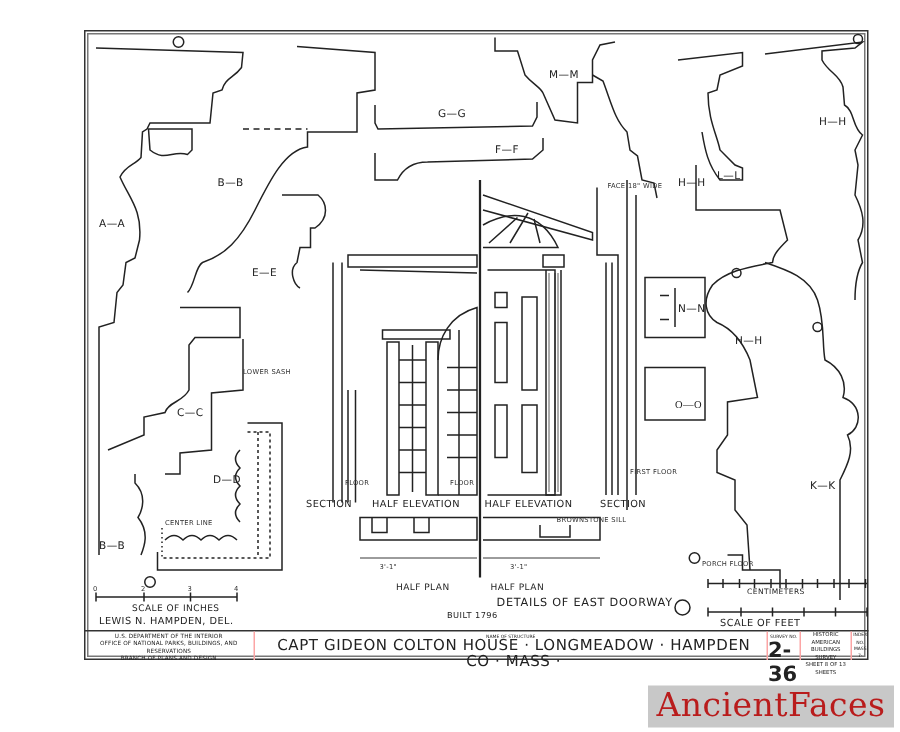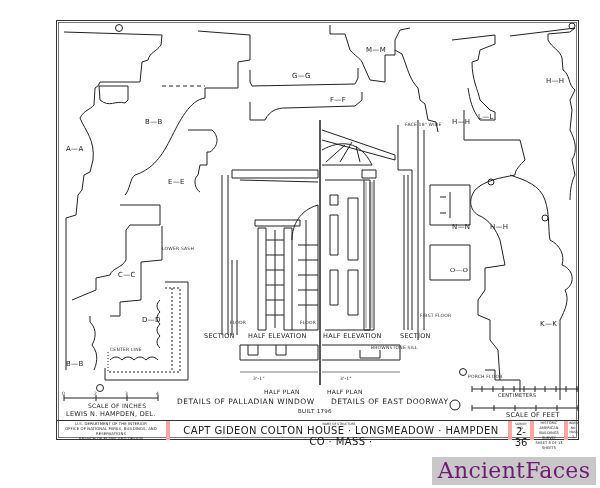--- a/index.html
+++ b/index.html
@@ -4,35 +4,35 @@
 <style>
   html,body{margin:0;padding:0;background:#fff;}
   body{width:600px;height:488px;position:relative;overflow:hidden;font-family:"DejaVu Sans",sans-serif;color:#222;}
   #sheet{position:absolute;left:0;top:0;width:600px;height:488px;}
   .frame{position:absolute;left:56px;top:20px;width:523px;height:420px;border:1.5px solid #333;box-sizing:border-box;}
   .frame-inner{position:absolute;left:58px;top:22px;width:519px;height:416px;border:0.5px solid #777;box-sizing:border-box;}
   .lbl{position:absolute;font-size:7px;letter-spacing:0.3px;white-space:nowrap;color:#222;}
   .lbl-sm{position:absolute;font-size:4.5px;letter-spacing:0.2px;white-space:nowrap;color:#333;}
   .lbl-md{position:absolute;font-size:7.5px;letter-spacing:0.5px;white-space:nowrap;color:#222;}
   .title-band{position:absolute;left:56px;top:420px;width:523px;height:20px;border-top:1.5px solid #333;box-sizing:border-box;}
-  .tb-cell{position:absolute;top:0;height:19px;border-right:4px solid #fca5a5;box-sizing:border-box;}
+  .tb-cell{position:absolute;top:0;height:19px;border-right:1px solid #fca5a5;box-sizing:border-box;}
   .tb-agency{left:0;width:114px;}
   .tb-agency span{display:block;text-align:center;font-size:3.8px;line-height:5px;letter-spacing:0.1px;}
   .tb-name{left:114px;width:342px;}
   .tb-name .cap{position:absolute;left:0;right:0;top:1px;text-align:center;font-size:3px;}
   .tb-name .main{position:absolute;left:8px;right:4px;top:4px;text-align:center;font-size:10px;letter-spacing:0.4px;}
   .tb-survey{left:456px;width:22px;}
   .tb-survey .cap{position:absolute;left:0;right:0;top:1px;text-align:center;font-size:3px;}
-  .tb-survey .main{position:absolute;left:0;right:0;top:5px;text-align:center;font-size:10px;}
+  .tb-survey .main{position:absolute;left:0;right:0;top:5px;font-size:14px;font-weight:bold;}
   .tb-habs{left:478px;width:34px;}
   .tb-habs span{display:block;text-align:center;font-size:3.6px;line-height:5px;}
   .tb-index{left:512px;width:11px;border-right:none;}
   .tb-index span{display:block;text-align:center;font-size:3px;line-height:4.5px;}
   svg.draw{position:absolute;left:0;top:0;}
-  .watermark{position:absolute;left:432px;top:457px;width:164px;height:28px;background:#c8c8c8;color:#701a75;font-family:"DejaVu Serif",serif;font-size:22px;line-height:28px;text-align:center;letter-spacing:0.3px;}
+  .watermark{position:absolute;left:432px;top:457px;width:164px;height:28px;background:#c8c8c8;color:#b91c1c;font-family:"DejaVu Serif",serif;font-size:22px;line-height:28px;text-align:center;letter-spacing:0.3px;}
 </style>
 </head>
 <body>
 
 <div id="sheet">
 
   <div class="frame"></div>
   <div class="frame-inner"></div>
 
   <svg class="draw" width="600" height="488" viewBox="0 0 600 488">
@@ -135,21 +135,21 @@
   <span class="lbl" style="left:142px;top:316px;">D—D</span>
   <span class="lbl" style="left:168px;top:178px;">E—E</span>
   <span class="lbl" style="left:294px;top:96px;margin-left:36px;">F—F</span>
   <span class="lbl" style="left:292px;top:72px;">G—G</span>
   <span class="lbl" style="left:366px;top:46px;">M—M</span>
   <span class="lbl" style="left:478px;top:73px;margin-top:40px;">L—L</span>
   <span class="lbl" style="left:452px;top:118px;">H—H</span>
   <span class="lbl" style="left:546px;top:77px;">H—H</span>
   <span class="lbl" style="left:490px;top:223px;">H—H</span>
   <span class="lbl" style="left:540px;top:320px;">K—K</span>
-  <span class="lbl" style="left:452px;top:202px;margin-top:21px;">N—N</span>
+  <span class="lbl" style="left:452px;top:202px;">N—N</span>
   <span class="lbl" style="left:450px;top:266px;font-family:Liberation Serif, serif;">O—O</span>
 
   <span class="lbl-sm" style="left:162px;top:246px;">LOWER SASH</span>
   <span class="lbl-sm" style="left:110px;top:347px;">CENTER LINE</span>
   <span class="lbl-sm" style="left:405px;top:122px;">FACE 18" WIDE</span>
   <span class="lbl-sm" style="left:420px;top:313px;">FIRST FLOOR</span>
   <span class="lbl-sm" style="left:468px;top:374px;">PORCH FLOOR</span>
   <span class="lbl-sm" style="left:371px;top:345px;">BROWNSTONE SILL</span>
   <span class="lbl-sm" style="left:230px;top:320px;">FLOOR</span>
   <span class="lbl-sm" style="left:300px;top:320px;">FLOOR</span>
@@ -157,33 +157,32 @@
   <span class="lbl" style="left:204px;top:332px;font-size:6.5px;">SECTION</span>
   <span class="lbl" style="left:248px;top:332px;font-size:6.5px;">HALF ELEVATION</span>
   <span class="lbl" style="left:323px;top:332px;font-size:6.5px;">HALF ELEVATION</span>
   <span class="lbl" style="left:400px;top:332px;font-size:6.5px;">SECTION</span>
   <span class="lbl" style="left:264px;top:388px;font-size:6px;">HALF PLAN</span>
   <span class="lbl" style="left:327px;top:388px;font-size:6px;">HALF PLAN</span>
 
   <span class="lbl-sm" style="left:253px;top:376px;">3'-1"</span>
   <span class="lbl-sm" style="left:340px;top:376px;">3'-1"</span>
 
-  <span class="lbl-md" style="left:177px;top:397px;">DETAILS OF PALLADIAN WINDOW</span>
   <span class="lbl-md" style="left:331px;top:397px;">DETAILS OF EAST DOORWAY</span>
   <span class="lbl" style="left:298px;top:408px;font-size:5.5px;">BUILT 1796</span>
 
   <span class="lbl-sm" style="left:62px;top:391px;">0</span>
   <span class="lbl-sm" style="left:94px;top:391px;">2</span>
   <span class="lbl-sm" style="left:125px;top:391px;">3</span>
   <span class="lbl-sm" style="left:156px;top:391px;">4</span>
   <span class="lbl" style="left:88px;top:402px;font-size:6px;">SCALE OF INCHES</span>
   <span class="lbl" style="left:66px;top:410px;font-size:6.5px;">LEWIS N. HAMPDEN, DEL.</span>
 
   <span class="lbl" style="left:498px;top:392px;font-size:5px;">CENTIMETERS</span>
-  <span class="lbl" style="left:506px;top:411px;font-size:6.5px;">SCALE OF FEET</span>
+  <span class="lbl" style="left:480px;top:411px;font-size:6.5px;">SCALE OF FEET</span>
 
   <div class="title-band">
     <div class="tb-cell tb-agency">
       <span>U.S. DEPARTMENT OF THE INTERIOR</span>
       <span>OFFICE OF NATIONAL PARKS, BUILDINGS, AND RESERVATIONS</span>
       <span>BRANCH OF PLANS AND DESIGN</span>
     </div>
     <div class="tb-cell tb-name">
       <div class="cap">NAME OF STRUCTURE</div>
       <div class="main">CAPT GIDEON COLTON HOUSE · LONGMEADOW · HAMPDEN CO · MASS ·</div>

